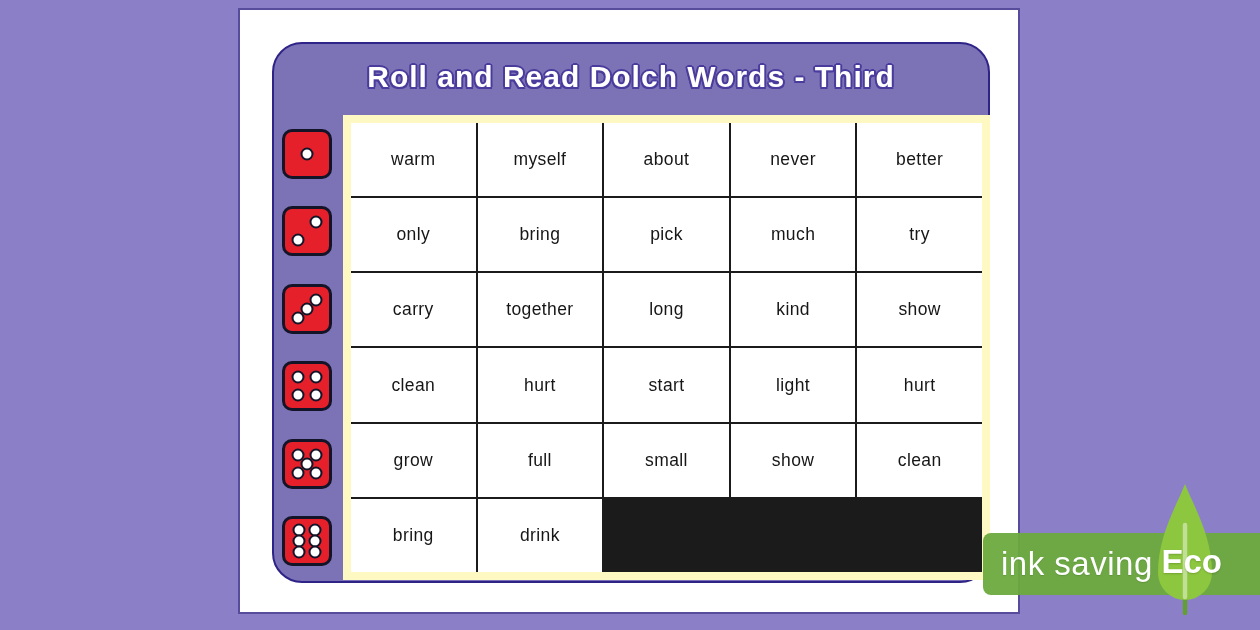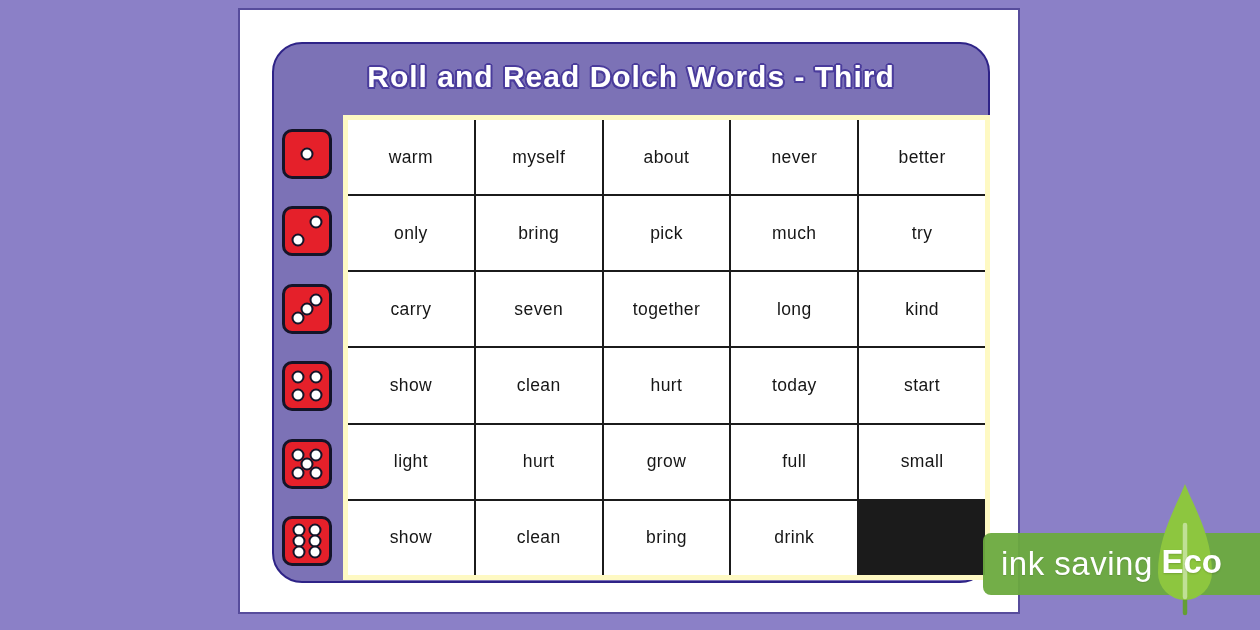--- a/index.html
+++ b/index.html
@@ -15,21 +15,21 @@
          border:2px solid #2e2387;border-radius:30px;box-sizing:border-box;}
 
   .board-title{position:absolute;left:272px;top:60px;width:718px;text-align:center;
         color:#ffffff;font-size:30px;font-weight:bold;letter-spacing:1px;
         text-shadow:-2px 0 0 #4a3c9c, 2px 0 0 #4a3c9c, 0 -2px 0 #4a3c9c, 0 2px 0 #4a3c9c,
                     -1.5px -1.5px 0 #4a3c9c, 1.5px -1.5px 0 #4a3c9c,
                     -1.5px 1.5px 0 #4a3c9c, 1.5px 1.5px 0 #4a3c9c;}
 
   
   .word-grid{position:absolute;left:343px;top:115px;width:647px;height:465px;
-        box-sizing:border-box;border:5px solid #fef9c3;background:#1b1b1b;
+        box-sizing:border-box;border:8px solid #fef9c3;background:#1b1b1b;
         display:grid;grid-template-columns:repeat(5,1fr);grid-template-rows:repeat(6,1fr);gap:2px;}
   .cell{background:#ffffff;display:flex;align-items:center;justify-content:center;
         font-size:17.5px;color:#161616;letter-spacing:0.4px;}
 
   
   .die{position:absolute;left:282px;width:50px;height:50px;background:#e5202a;
        border:3px solid #141428;border-radius:10px;box-sizing:border-box;}
   .pip{position:absolute;width:13px;height:13px;border-radius:50%;background:#ffffff;
        border:2px solid #141428;box-sizing:border-box;transform:translate(-50%,-50%);}
   .p-c {left:50%;top:50%;}
@@ -99,28 +99,26 @@
     <div class="cell">myself</div>
     <div class="cell">about</div>
     <div class="cell">never</div>
     <div class="cell">better</div>
     <div class="cell">only</div>
     <div class="cell">bring</div>
     <div class="cell">pick</div>
     <div class="cell">much</div>
     <div class="cell">try</div>
     <div class="cell">carry</div>
-    <div class="cell">seven</div>
     <div class="cell">together</div>
     <div class="cell">long</div>
     <div class="cell">kind</div>
     <div class="cell">show</div>
     <div class="cell">clean</div>
     <div class="cell">hurt</div>
-    <div class="cell">today</div>
     <div class="cell">start</div>
     <div class="cell">light</div>
     <div class="cell">hurt</div>
     <div class="cell">grow</div>
     <div class="cell">full</div>
     <div class="cell">small</div>
     <div class="cell">show</div>
     <div class="cell">clean</div>
     <div class="cell">bring</div>
     <div class="cell">drink</div>

